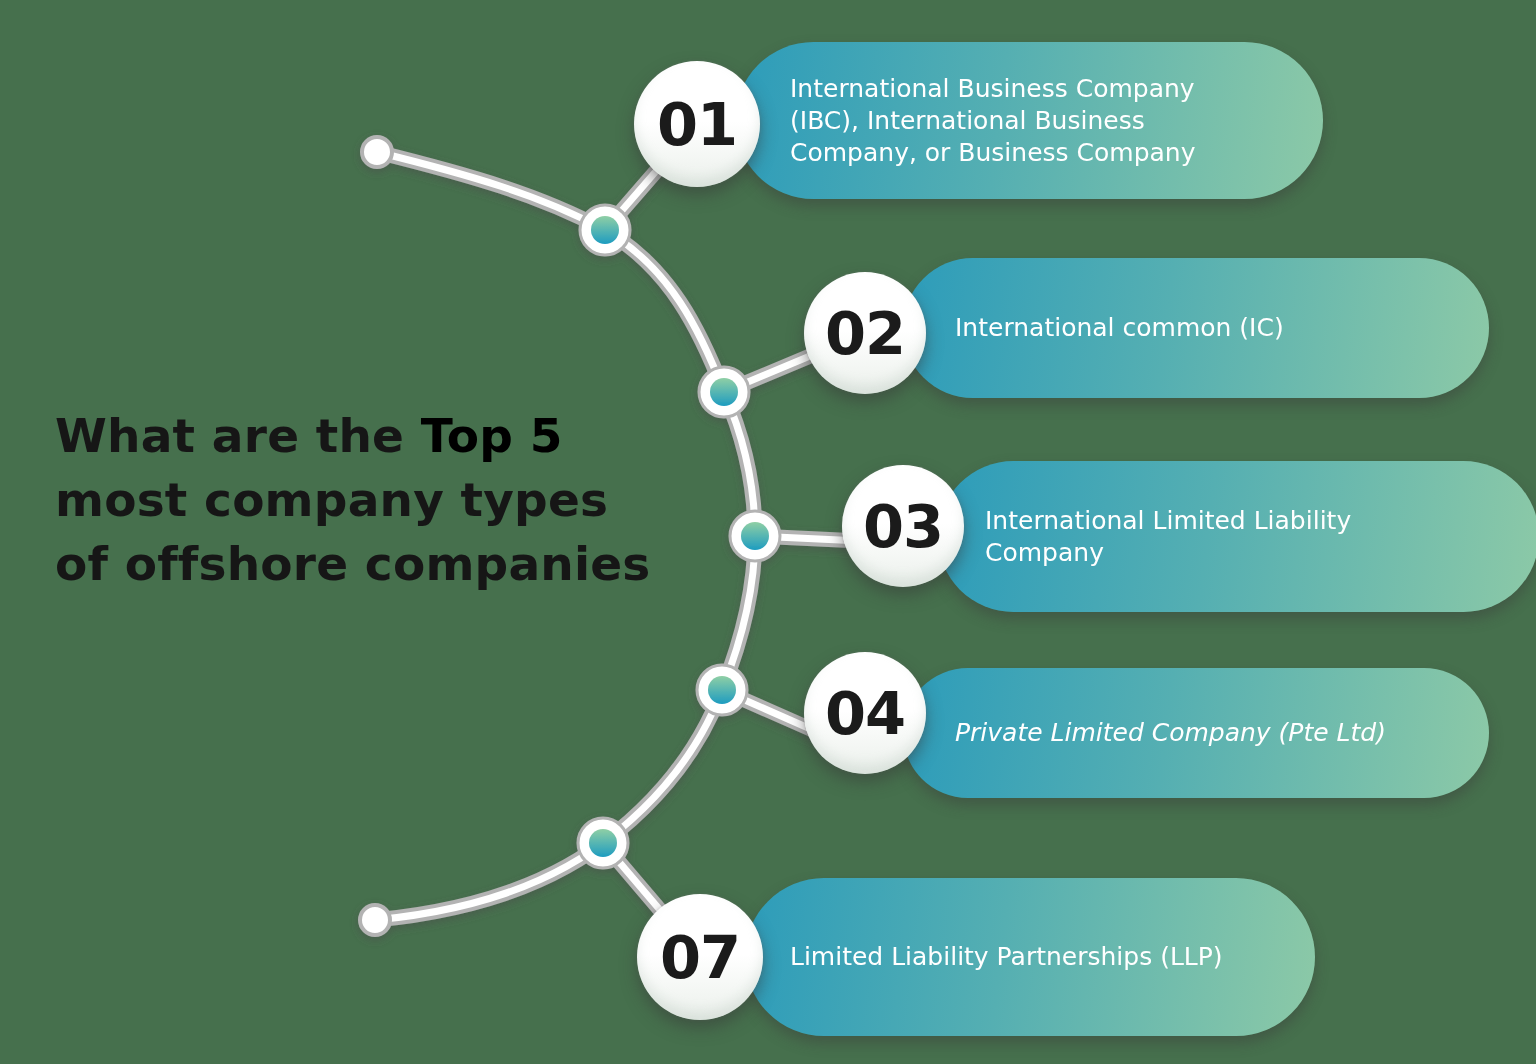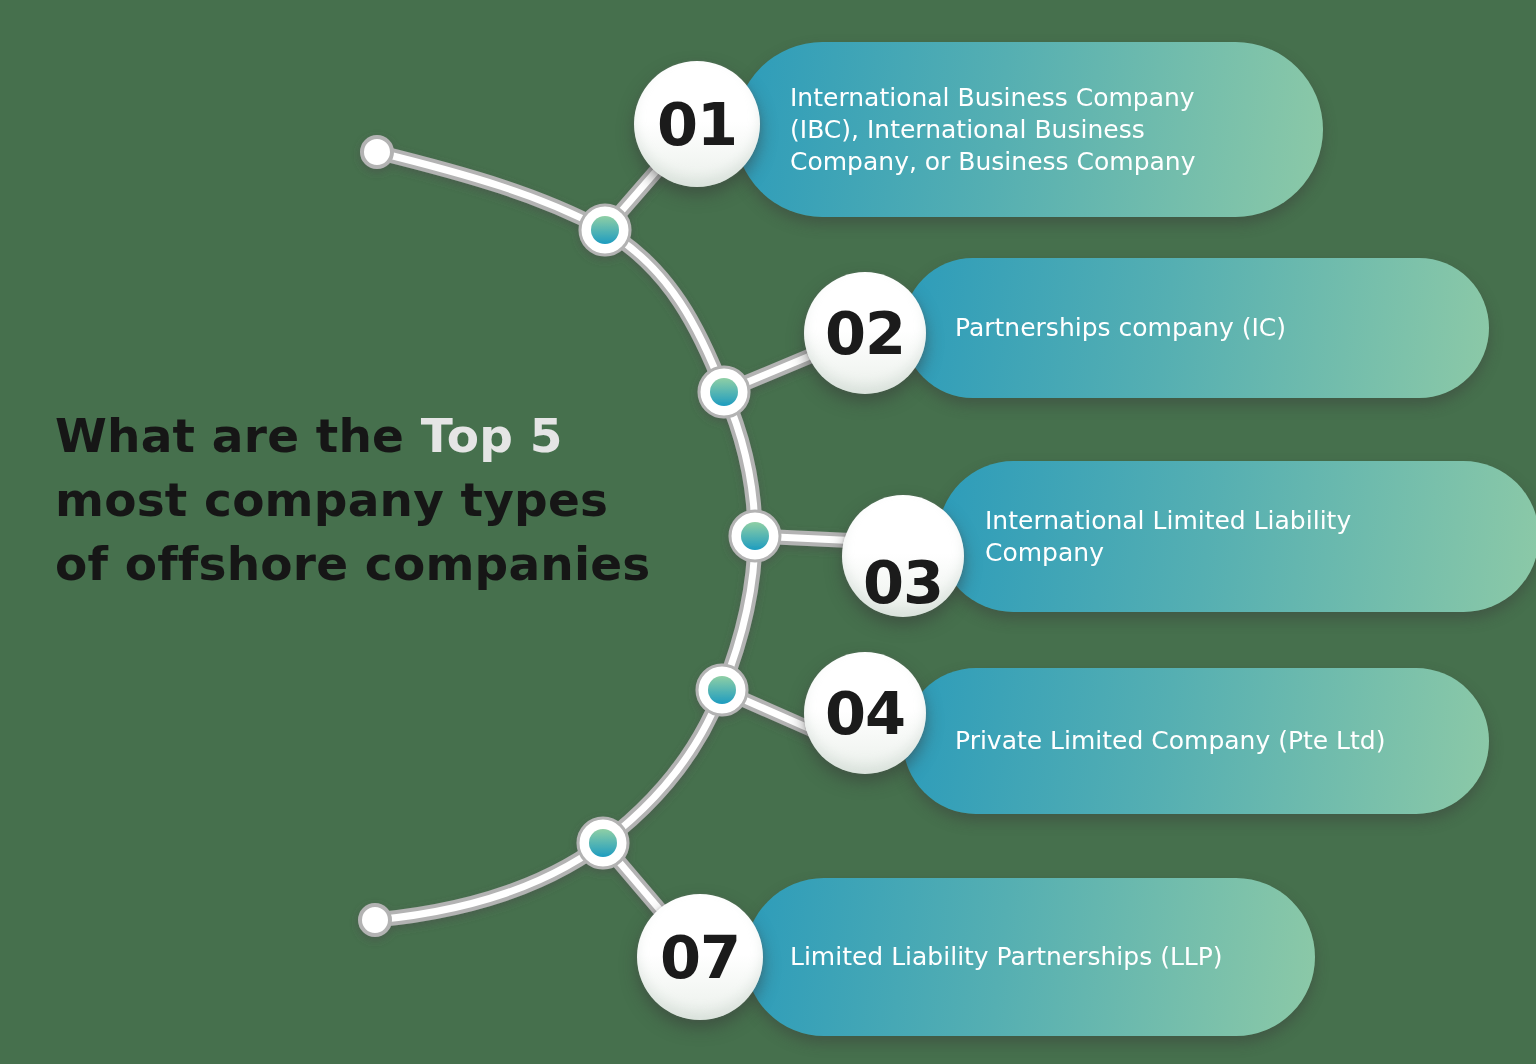--- a/index.html
+++ b/index.html
@@ -9,47 +9,47 @@
     font-family:"DejaVu Sans","Liberation Sans",sans-serif;
   }
   
   .wires{position:absolute;inset:0;z-index:1;}
   
   .title{
     position:absolute;left:55px;top:404px;z-index:2;
     font-size:47px;line-height:64px;font-weight:bold;
     color:#161616;letter-spacing:.2px;white-space:nowrap;
   }
-  .title .hl{color:#e5e5e5;}
+  .title .hl{color:#000000;}
   
   .pill{
     position:absolute;z-index:2;display:flex;align-items:center;
     border-radius:999px;color:#FFFFFF;
     background:linear-gradient(97deg,#2D9CBA 0%,#55AFB2 45%,#8CC9A7 100%);
     box-shadow:0 7px 14px rgba(60,60,60,.45);
     font-size:25px;line-height:32px;
   }
   .pill-text{display:inline-block;}
   .num{
     position:absolute;z-index:3;display:flex;align-items:center;justify-content:center;
     border-radius:50%;
     background:linear-gradient(180deg,#FFFFFF 48%,#EBF0EB 100%);
     box-shadow:0 8px 16px rgba(55,55,55,.5),0 0 3px rgba(120,120,120,.4),inset 0 -8px 12px rgba(175,192,182,.30);
     font-weight:bold;font-size:59px;letter-spacing:-1px;color:#1B1B1B;
   }
-  .i1-pill{left:735px;top:42px;width:533px;height:175px;padding-left:55px;}
+  .i1-pill{left:735px;top:42px;width:533px;height:157px;padding-left:55px;}
   .i1-pill .pill-text{width:465px;}
   .i1-num{left:634px;top:61px;width:126px;height:126px;}
   .i2-pill{left:903px;top:258px;width:534px;height:140px;padding-left:52px;}
   .i2-pill .pill-text{width:440px;}
   .i2-num{left:804px;top:272px;width:122px;height:122px;}
   .i3-pill{left:938px;top:461px;width:554px;height:151px;padding-left:47px;}
   .i3-pill .pill-text{width:470px;}
-  .i3-num{left:842px;top:495px;width:122px;height:122px;align-items:flex-end;}
-  .i4-pill{left:903px;top:668px;width:534px;height:146px;padding-left:52px;}
+  .i3-num{left:842px;top:465px;width:122px;height:122px;}
+  .i4-pill{left:903px;top:668px;width:534px;height:130px;padding-left:52px;font-style:italic;}
   .i4-pill .pill-text{width:440px;}
   .i4-num{left:804px;top:652px;width:122px;height:122px;}
   .i5-pill{left:745px;top:878px;width:525px;height:158px;padding-left:45px;}
   .i5-pill .pill-text{width:460px;}
   .i5-num{left:637px;top:894px;width:126px;height:126px;}
 </style>
 </head>
 <body>
 
 <div class="stage">
@@ -116,21 +116,21 @@
     <div class="pill i1-pill">
       <span class="pill-text">International Business Company (IBC), International Business Company, or Business Company</span>
     </div>
     <div class="num i1-num">
       <span>01</span>
     </div>
   </section>
 
   <section class="item">
     <div class="pill i2-pill">
-      <span class="pill-text">Partnerships company (IC)</span>
+      <span class="pill-text">International common (IC)</span>
     </div>
     <div class="num i2-num">
       <span>02</span>
     </div>
   </section>
 
   <section class="item">
     <div class="pill i3-pill">
       <span class="pill-text">International Limited Liability Company</span>
     </div>

